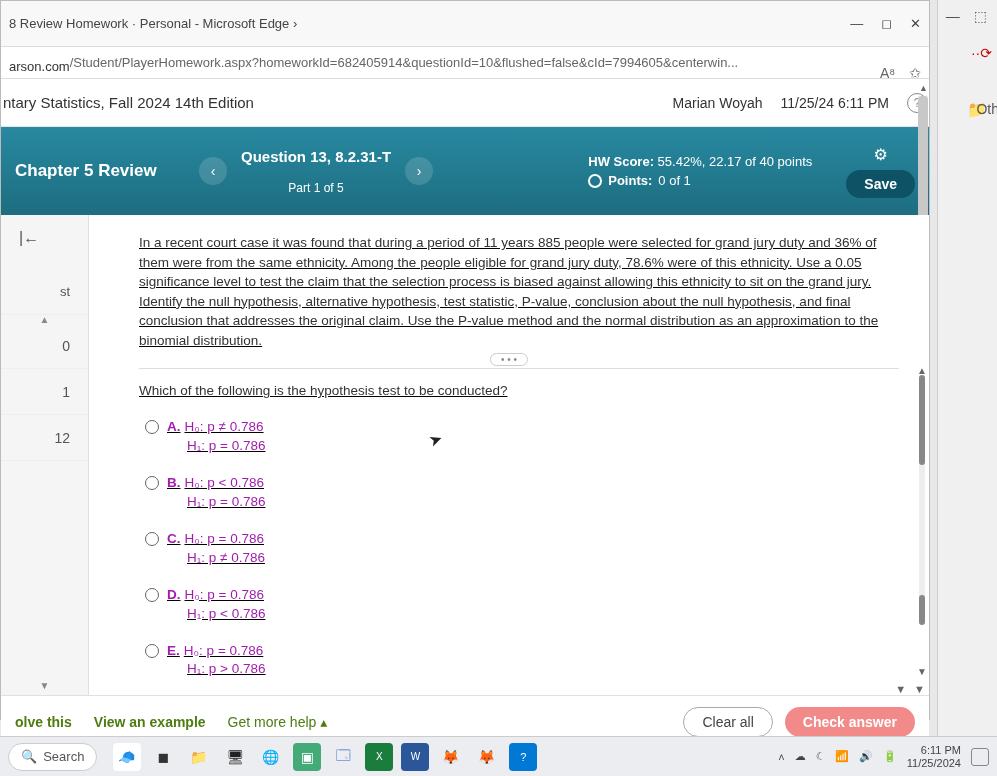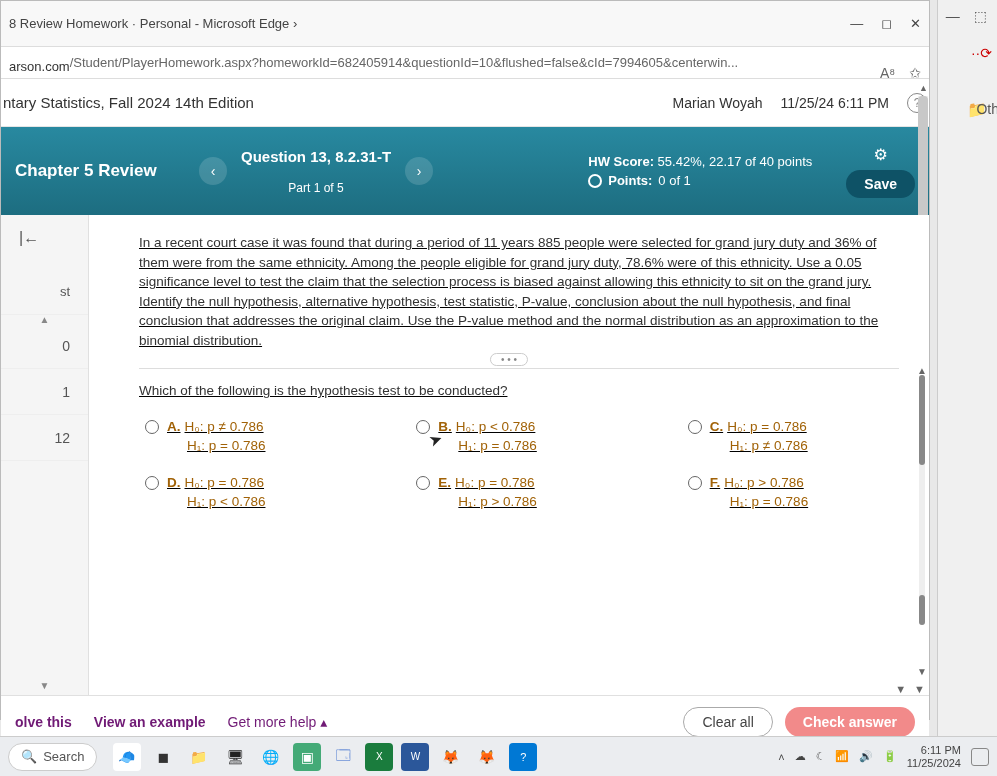--- a/index.html
+++ b/index.html
@@ -45,35 +45,35 @@
 .left-tab { height: 46px; display: flex; align-items: center; justify-content: flex-end; padding-right: 18px; font-size: 14px; color: #555; cursor: pointer; border-bottom: 1px solid #eee;}
 .left-tab.active { background: #fff3cc; color: #333; font-weight: 500; border: 1px solid #e0c050;}
 .left-tab.top { justify-content: flex-end; padding-left: 14px; font-size: 13px; margin-top: 48px;}
 .collapse-arrow { position: absolute; top: 14px; left: 18px; font-size: 16px; color: #555; cursor: pointer;}
 
 .question-body { flex: 1; padding: 18px 30px 10px 50px; background: #fff; position: relative; overflow: hidden; text-decoration: underline;}
 .prompt-text { font-size: 13.5px; color: #333; line-height: 1.45; }
 .sub-hr { margin: 18px 0 14px; border: none; border-top: 1px solid #ddd; position: relative;}
 .ellipsis-badge { position: absolute; left: 50%; top: -8px; transform: translateX(-50%); background: #fff; border: 1px solid #ccc; border-radius: 10px; padding: 0 10px; font-size: 10px; color: #888;}
 .sub-question { font-size: 13.5px; color: #333; margin-bottom: 10px;}
-.options-grid { display: grid; grid-template-columns: 1fr 1fr 1fr; column-gap: 60px; row-gap: 18px; font-size: 13.5px; color: #a16207; padding-left: 6px; margin-top: 20px;}
+.options-grid { display: grid; grid-template-columns: 1fr; column-gap: 60px; row-gap: 18px; font-size: 13.5px; color: #a21caf; padding-left: 6px; margin-top: 20px;}
 .option { display: flex; gap: 8px; align-items: flex-start;}
 .radio { width: 14px; height: 14px; border: 1.5px solid #666; border-radius: 50%; margin-top: 2px; flex-shrink: 0; cursor: pointer;}
 .opt-label { line-height: 1.4;}
 .opt-label .letter { font-weight: 600; margin-right: 4px;}
 .hyp-line { display: block; padding-left: 20px;}
 .scroll-track { position: absolute; right: 4px; top: 160px; width: 6px; height: 250px; background: #eee; border-radius: 3px;}
 .scroll-thumb { position: absolute; top: 0; width: 6px; height: 90px; background: #888; border-radius: 3px;}
 .scroll-thumb.bottom { top: auto; bottom: 0;}
 .scroll-arrow-up { position: absolute; right: 2px; top: 150px; font-size: 10px; color: #666;}
 .scroll-arrow-dn { position: absolute; right: 2px; bottom: 18px; font-size: 10px; color: #666;}
 .cursor-arrow { position: absolute; left: 340px; top: 215px; font-size: 16px; color: #222; transform: rotate(-20deg);}
 
 .footer-bar { display: flex; align-items: center; padding: 10px 14px; height: 52px; background: #fff; border-top: 1px solid #e0e0e0; gap: 22px; font-size: 14px;}
-.foot-link { color: #701a75; font-weight: 600; cursor: pointer;}
+.foot-link { color: #4d7c0f; font-weight: 600; cursor: pointer;}
 .foot-link.light { font-weight: 500;}
 .foot-right { margin-left: auto; display: flex; gap: 12px; align-items: center;}
 .clear-btn { border: 1.5px solid #aaa; border-radius: 18px; padding: 6px 18px; color: #444; cursor: pointer; background: #fff;}
 .check-btn { border-radius: 18px; padding: 7px 18px; color: #fff; background: #f28a8a; font-weight: 600; cursor: pointer;}
 
 .bottom-scroll { position: absolute; bottom: 24px; right: 4px; display: flex; gap: 8px;}
 .mini-arrow { font-size: 11px; color: #666;}
 
 .page-scroll { position: absolute; right: 1px; top: 95px; width: 10px; height: 550px; background: #f0f0f0;}
 .page-scroll-thumb { position: absolute; top: 0; width: 10px; height: 420px; background: #c8c8c8; border-radius: 4px;}

